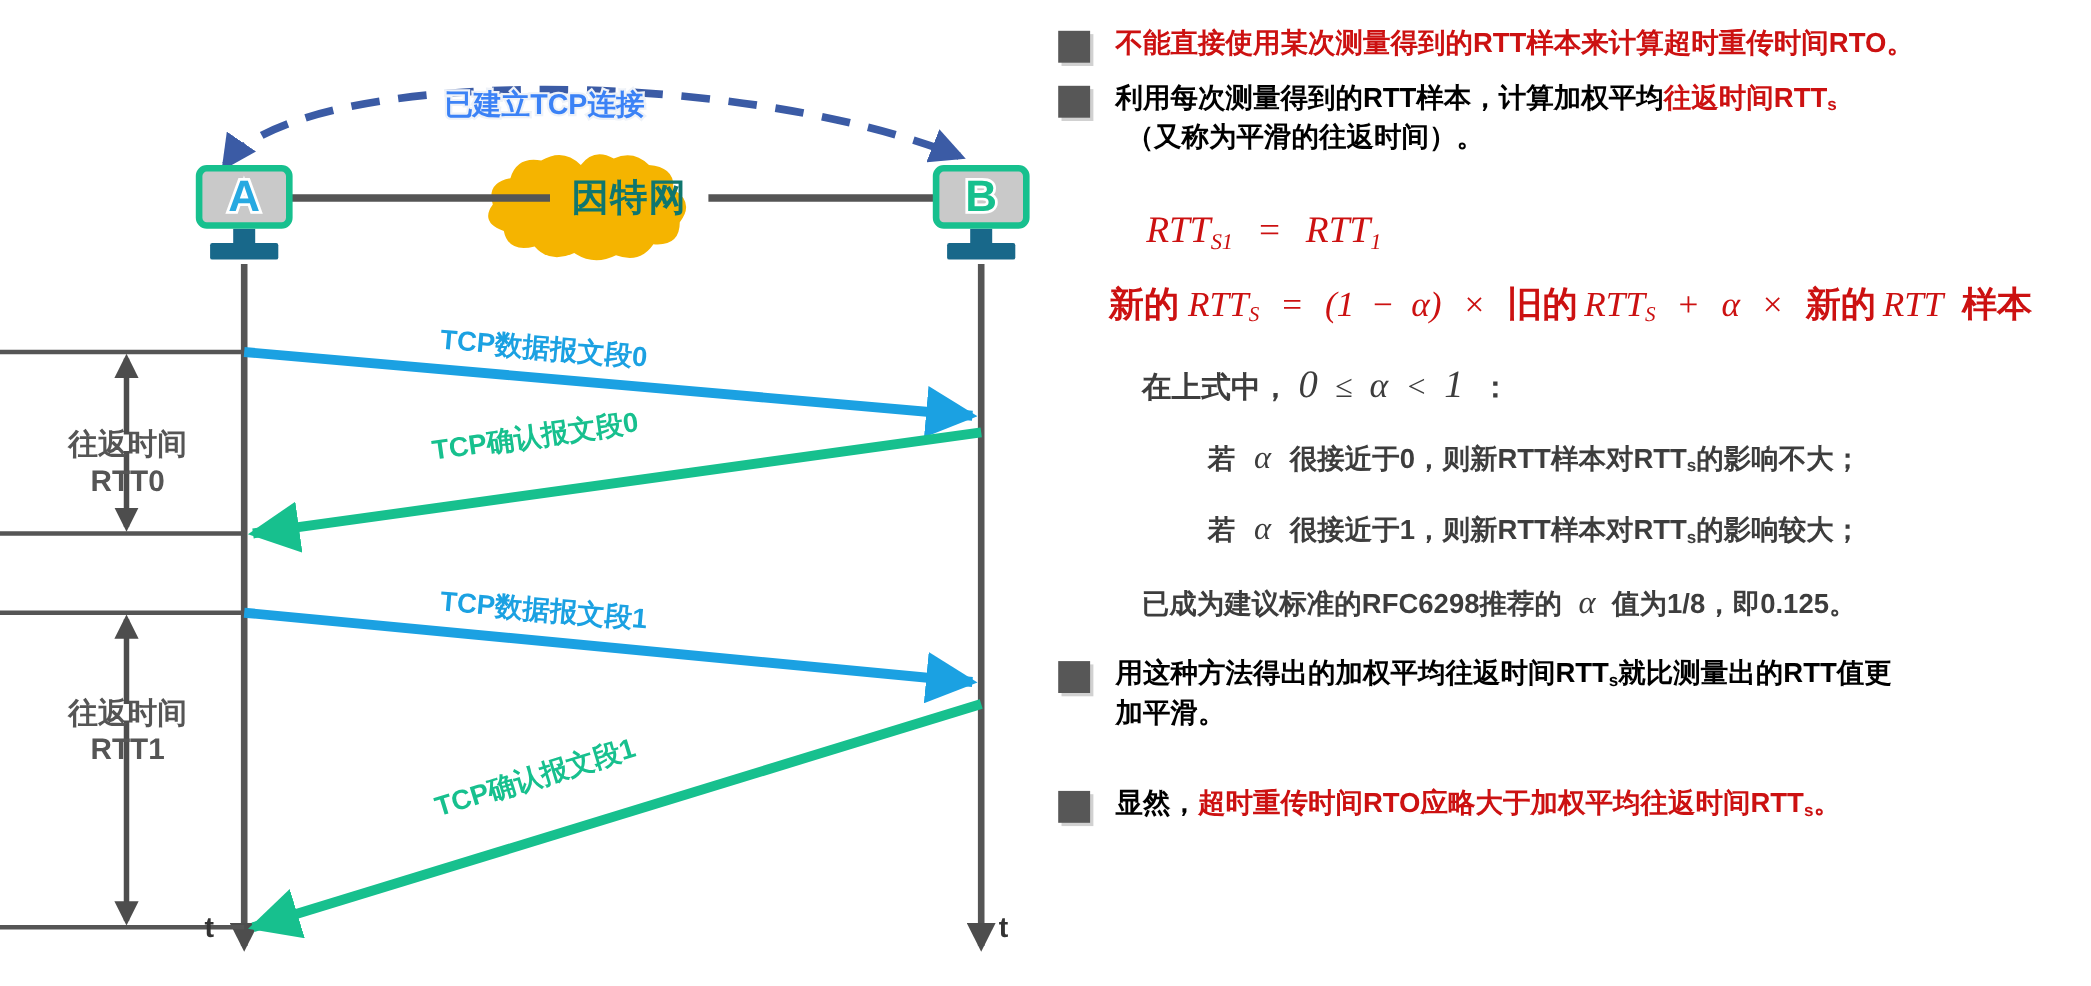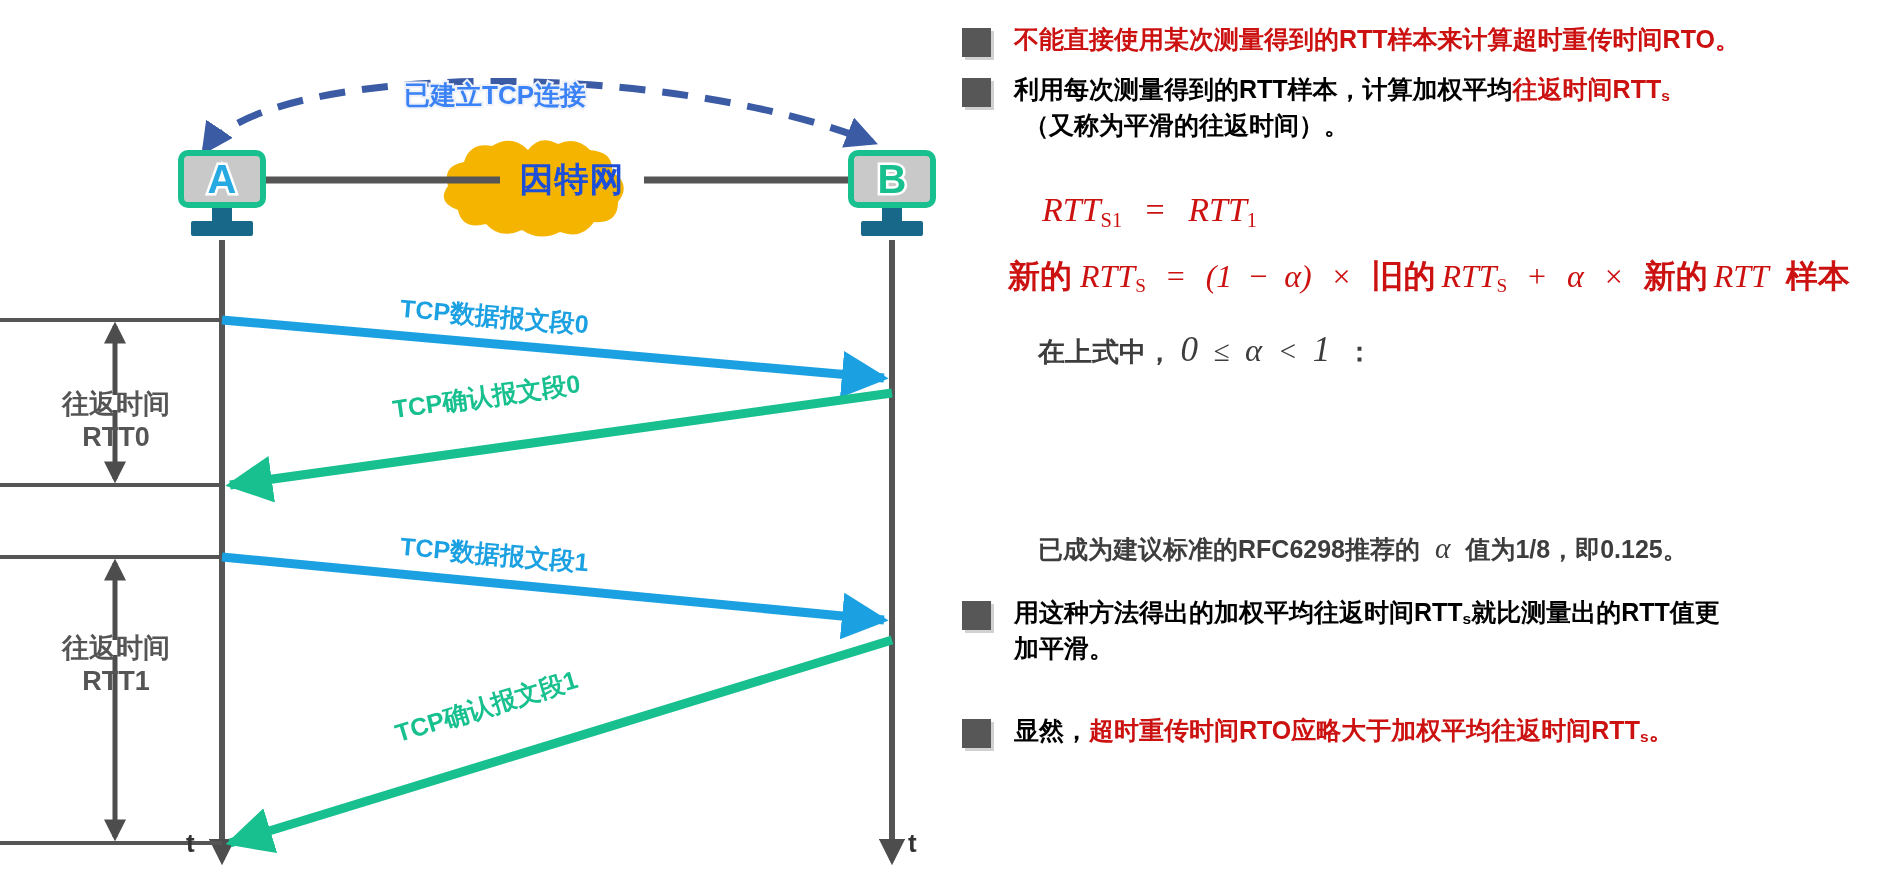--- a/index.html
+++ b/index.html
@@ -30,21 +30,21 @@
   #hostA span{color:#27a9e1;}
   #hostB span{color:#17c08e;}
   .stand{position:absolute;z-index:5;}
   .stand .neck{position:absolute;left:50%;transform:translateX(-50%);width:20px;height:16px;background:#18688a;}
   .stand .base{position:absolute;top:13px;left:50%;transform:translateX(-50%);width:62px;height:15px;background:#18688a;border-radius:2px;}
 
   
   #cloud{position:absolute;left:492px;top:142px;width:160px;height:76px;z-index:6;}
   #cloud .cloudtxt{
     position:absolute;inset:0;display:flex;align-items:center;justify-content:center;
-    font-size:34px;font-weight:bold;color:#1d4ed8;letter-spacing:1px;text-align:right;
+    font-size:34px;font-weight:bold;color:#0f766e;letter-spacing:1px;text-align:right;
   }
 
   
   #arcCaption{
     left:404px;top:78px;font-size:26px;color:#3b82f6;
     -webkit-text-stroke:4px #eef2f8;paint-order:stroke fill;z-index:7;
   }
 
   
   .msgcap{font-size:25px;z-index:7;}
@@ -66,21 +66,21 @@
     box-shadow:3px 3px 0 rgba(0,0,0,.18);
   }
   .btext{margin-left:23px;font-size:25px;font-weight:bold;line-height:1.42;color:#4a4a4a;}
   .red{color:#cc1111;}
   .dark{color:#000000;}
   .sub{font-size:.62em;vertical-align:-.22em;}
 
   .mathline{position:absolute;color:#cc1111;white-space:nowrap;}
   .mi{font-family:"Liberation Serif","DejaVu Serif",serif;font-style:italic;}
   .mup{font-family:"Liberation Serif","DejaVu Serif",serif;font-style:normal;}
-  .msub{font-size:.60em;vertical-align:-.28em;font-family:"Liberation Serif",serif;margin-top:44px;}
+  .msub{font-size:.60em;vertical-align:-.28em;font-family:"Liberation Serif",serif;font-style:italic;margin-top:44px;}
   .cn{font-family:"Liberation Sans","DejaVu Sans",sans-serif;font-style:normal;font-weight:bold;}
 
   .plainline{position:absolute;color:#3d3d3d;font-weight:bold;font-size:25px;white-space:nowrap;}
   .greek{font-family:"Liberation Serif","DejaVu Serif",serif;font-style:italic;font-weight:normal;font-size:1.08em;}
 </style>
 </head>
 <body>
 
 <div id="stage">
 
@@ -211,21 +211,31 @@
     <div class="plainline" style="left:88px;top:330px;font-size:27px;text-align:right;">
       <span>在上式中，</span>
       <span class="greek" style="font-size:1.3em;">0</span>
       <span class="greek" style="margin:0 8px;">≤</span>
       <span class="greek" style="font-size:1.2em;">α</span>
       <span class="greek" style="margin:0 8px;">&lt;</span>
       <span class="greek" style="font-size:1.3em;">1</span>
       <span style="margin-left:8px;">：</span>
     </div>
 
-
+    <div class="plainline" style="left:148px;top:400px;">
+      <span>若</span>
+      <span class="greek" style="margin:0 10px;font-size:1.18em;">α</span>
+      <span>很接近于0，则新RTT样本对RTT</span><span class="sub">s</span><span>的影响不大；</span>
+    </div>
+
+    <div class="plainline" style="left:148px;top:465px;">
+      <span>若</span>
+      <span class="greek" style="margin:0 10px;font-size:1.18em;">α</span>
+      <span>很接近于1，则新RTT样本对RTT</span><span class="sub">s</span><span>的影响较大；</span>
+    </div>
 
     <div class="plainline" style="left:88px;top:532px;">
       <span>已成为建议标准的RFC6298推荐的</span>
       <span class="greek" style="margin:0 8px;font-size:1.18em;">α</span>
       <span>值为1/8，即0.125。</span>
     </div>
 
     <div class="bullet" style="left:12px;top:595px;width:930px;">
       <div class="sq"></div>
       <div class="btext dark">

